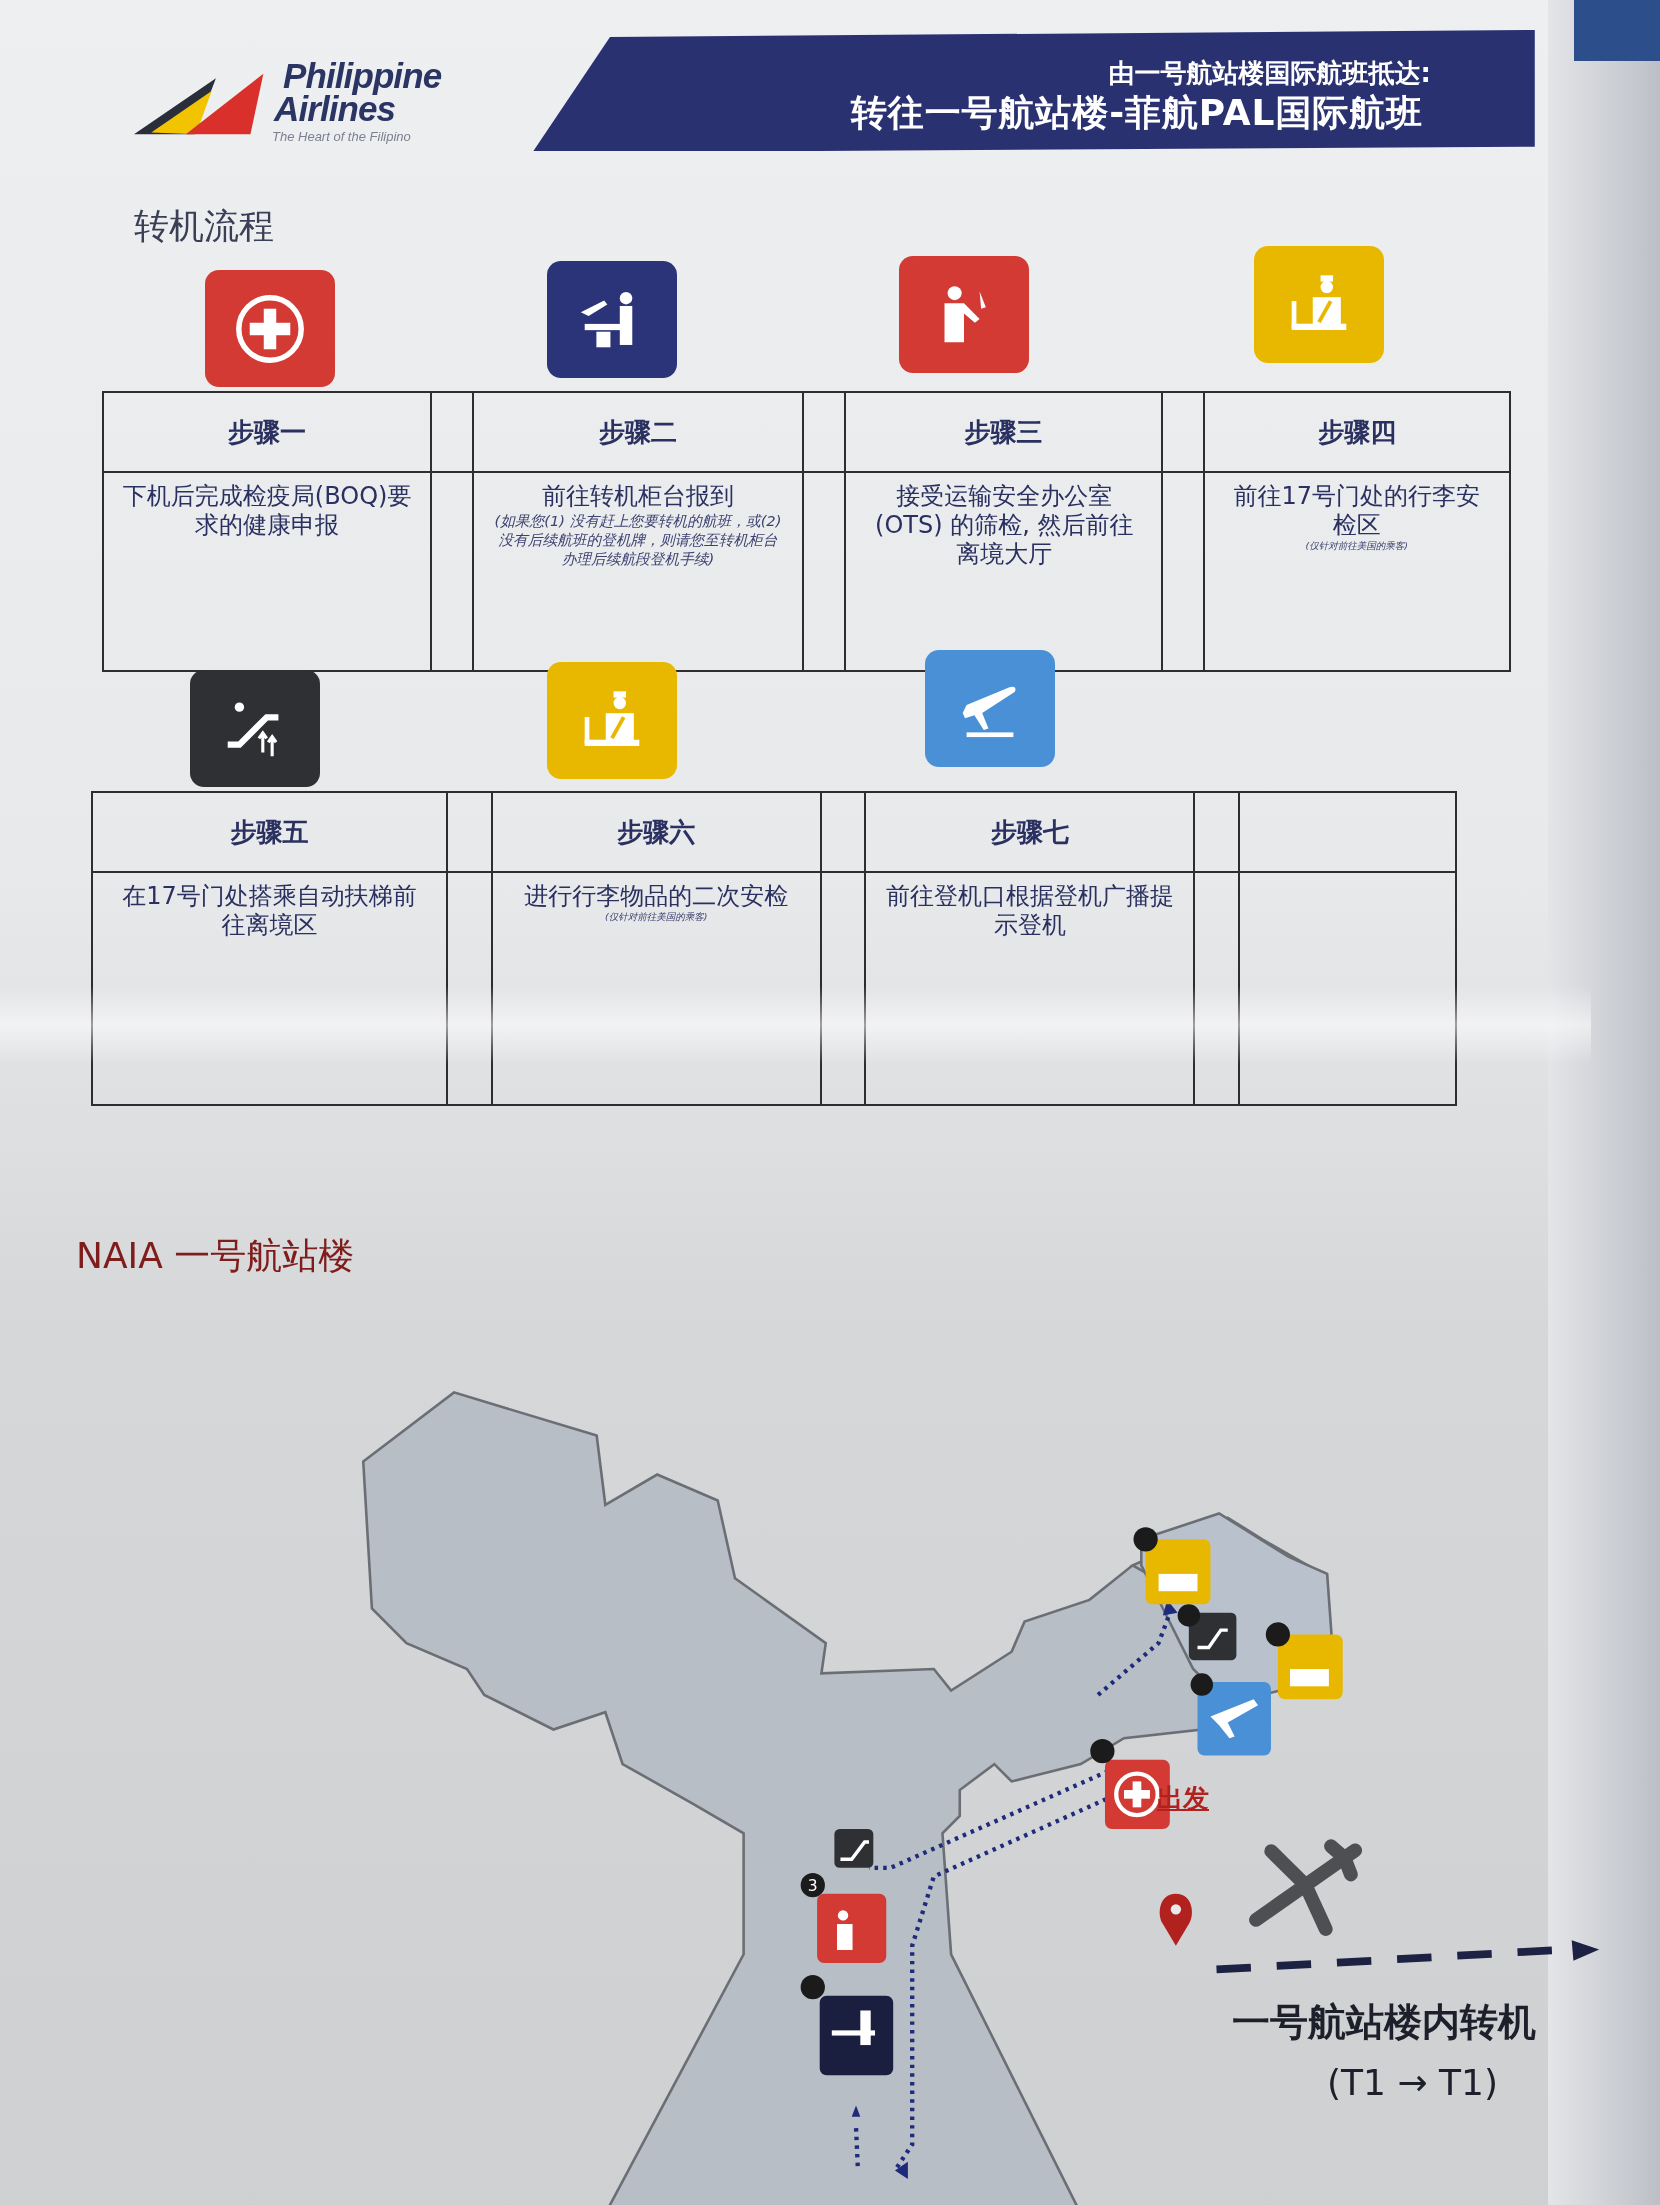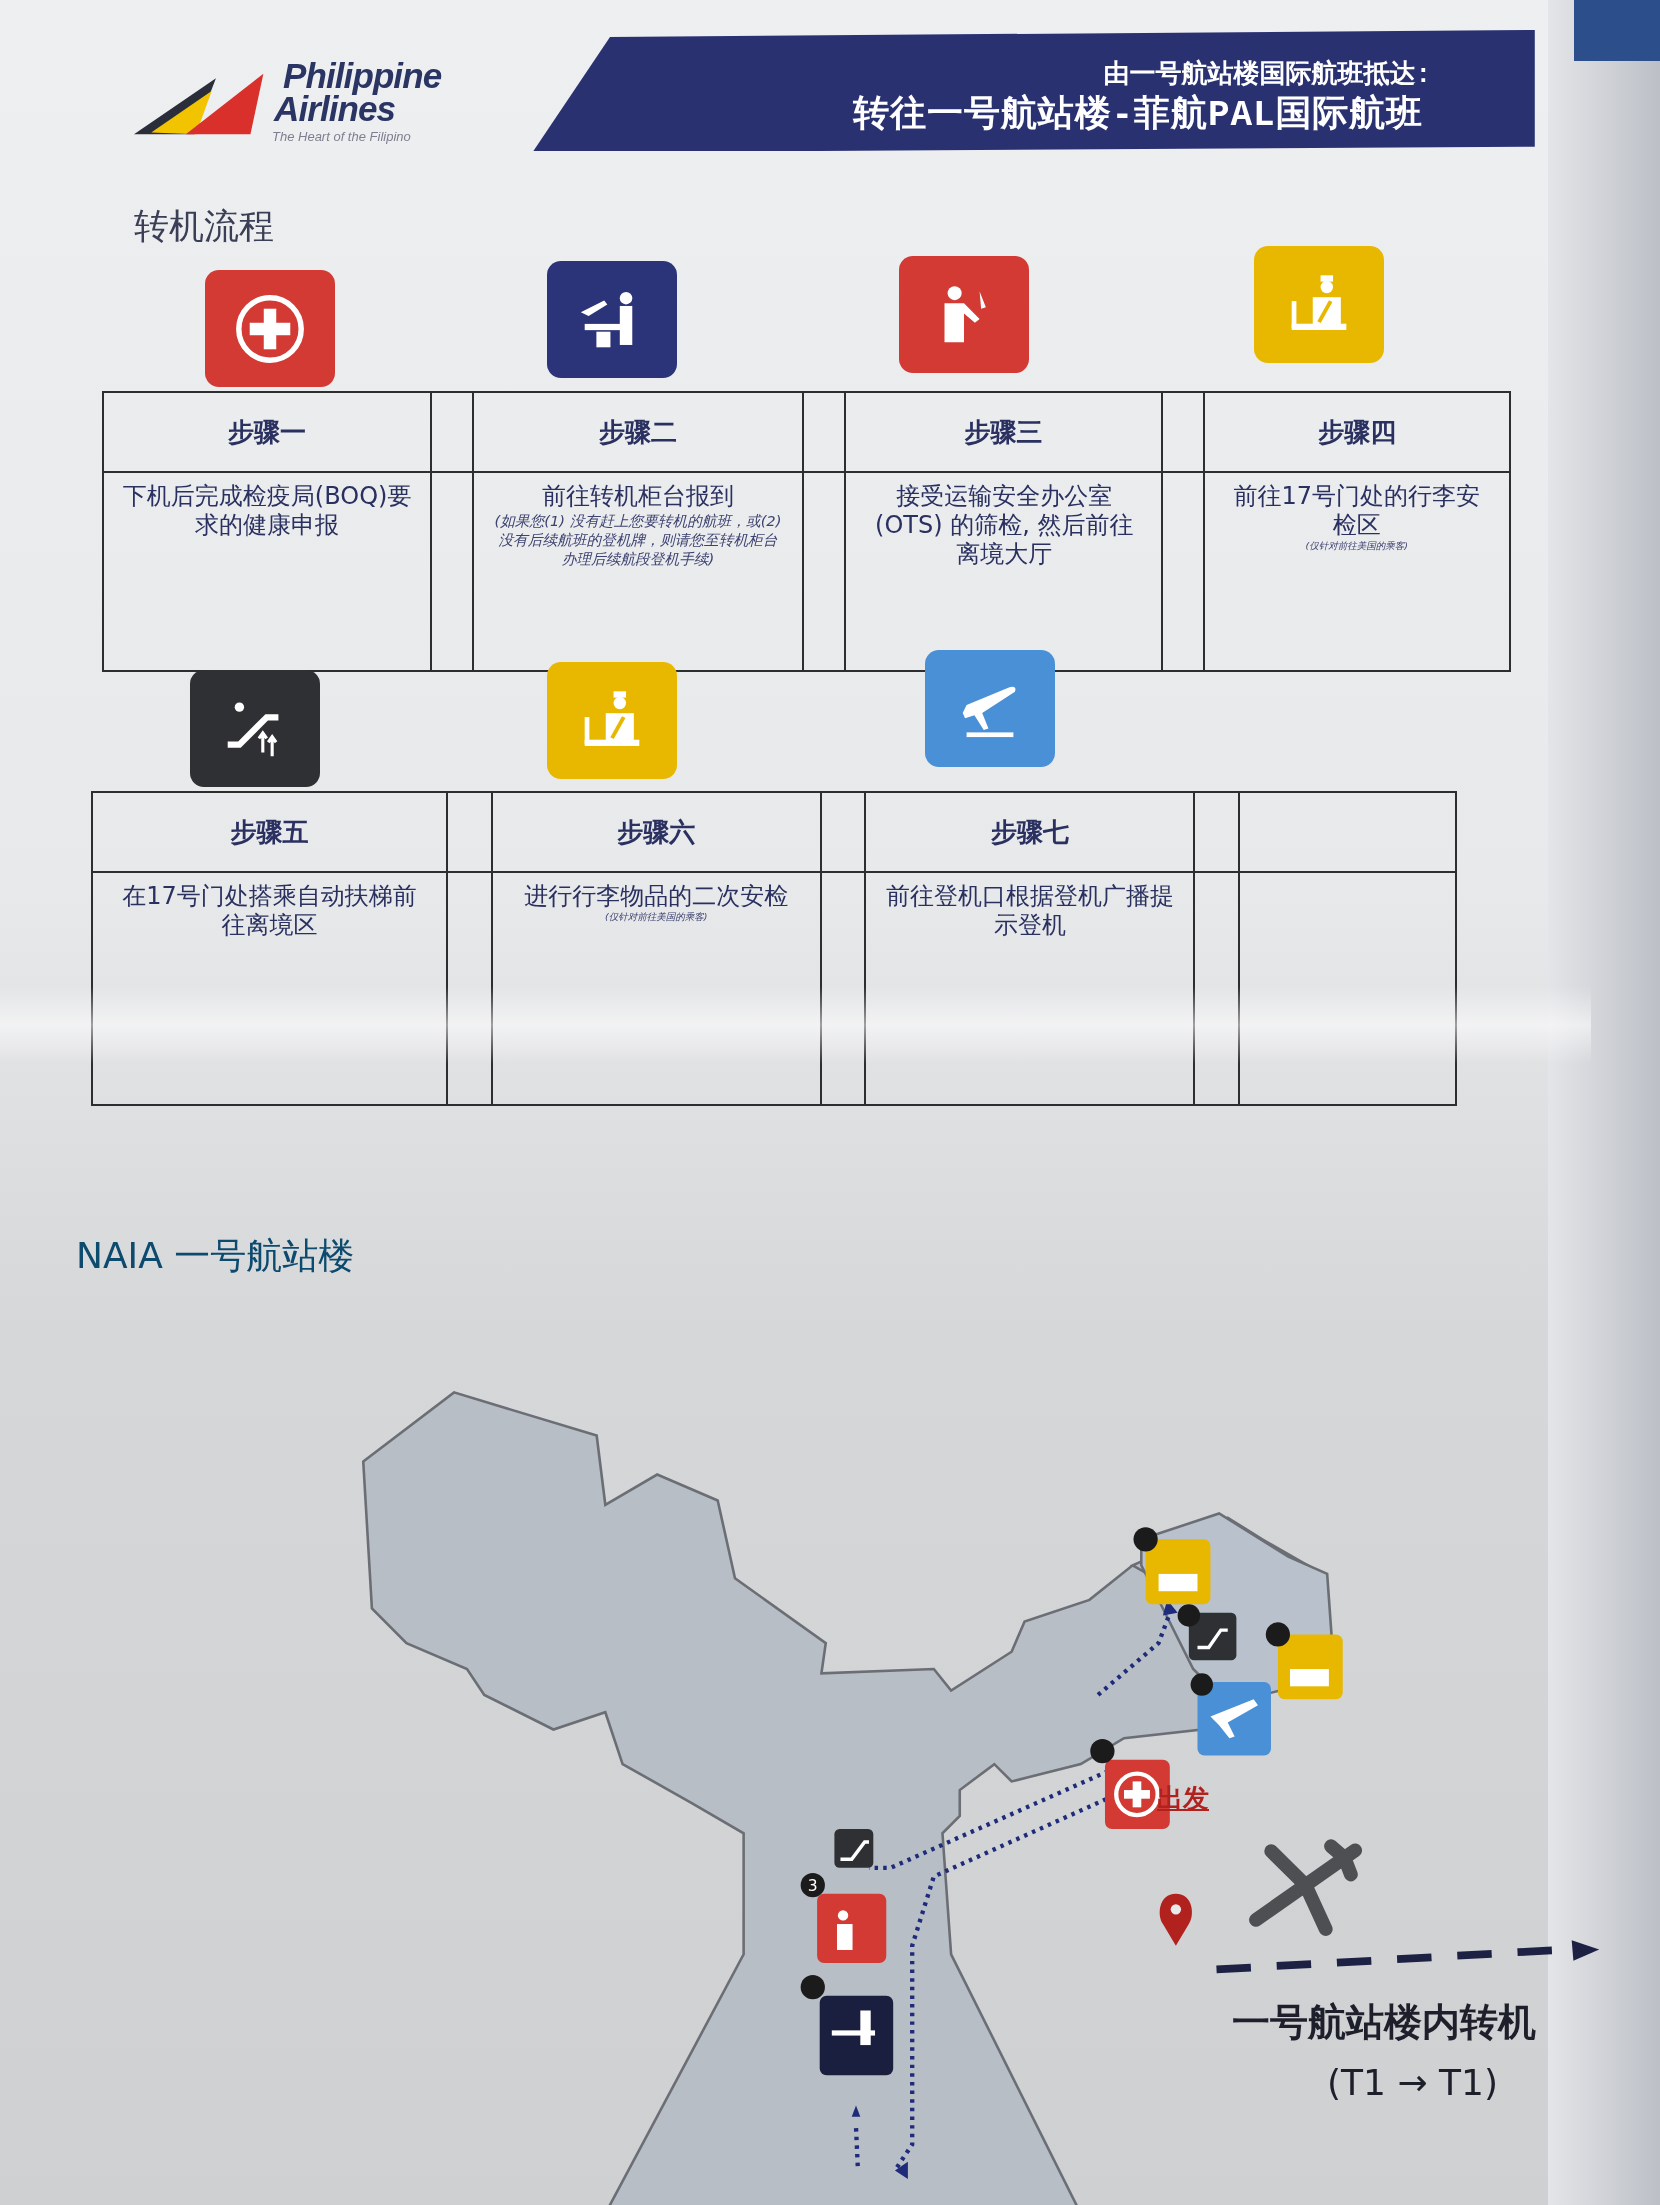--- a/index.html
+++ b/index.html
@@ -6,21 +6,21 @@
   body{width:1660px;height:2205px;overflow:hidden;background:#c9cacc;font-family:"DejaVu Sans","Liberation Sans",sans-serif;position:relative;}
   .sheet{position:absolute;left:0;top:0;width:1591px;height:2205px;background:linear-gradient(180deg,#eeeff1 0%,#e8e9eb 40%,#d6d7d9 60%,#cfd0d2 100%);}
   .sheet-edge{position:absolute;left:1548px;top:0;width:112px;height:2205px;background:linear-gradient(90deg,#e4e5e8,#bcc0c6);}
   .blue-tab{position:absolute;left:1574px;top:0;width:86px;height:61px;background:#2c4e8a;}
   
   .logo{position:absolute;left:134px;top:56px;width:346px;height:95px;}
   .logo svg{position:absolute;left:0;top:8.6px;}
   .logo .brand1{position:absolute;left:149px;top:0;font-family:"Liberation Sans",sans-serif;font-weight:bold;font-style:italic;font-size:35px;color:#2a3563;letter-spacing:-0.9px;text-align:right;}
   .logo .brand2{position:absolute;left:140px;top:33px;font-family:"Liberation Sans",sans-serif;font-weight:bold;font-style:italic;font-size:35px;color:#2a3563;letter-spacing:-0.9px;}
   .logo .tag{position:absolute;left:138px;top:73px;font-family:"Liberation Sans",sans-serif;font-style:italic;font-size:13px;color:#7c7f90;}
-  .banner{position:absolute;left:532px;top:30px;width:1003px;height:121px;font-family:Liberation Mono, monospace;}
+  .banner{position:absolute;left:532px;top:30px;width:1003px;height:121px;}
   .banner svg{position:absolute;left:0;top:0;}
   .banner .b1{position:absolute;right:104px;top:26px;font-weight:bold;font-size:26px;color:#fff;}
   .banner .b2{position:absolute;right:112px;top:59px;font-weight:bold;font-size:36px;color:#fff;letter-spacing:0.9px;}
   .section-title{position:absolute;font-size:35px;color:#3a3f55;}
   
   .ico{position:absolute;width:130px;height:117px;border-radius:14px;display:flex;align-items:center;justify-content:center;}
   .ico svg{width:78px;height:78px;}
   .red{background:#d23a33;}
   .navy{background:#2b3479;}
   .yellow{background:#e8b800;}
@@ -186,21 +186,21 @@
       <div>前往登机口根据登机广播提示登机</div>
     </td>
     <td class="gap"></td>
     <td class="body" style="width:216px;"></td>
   </tr>
 </tbody>
   </table>
 
 <div class="glare"></div>
 
-<div class="section-title" style="left:76px;top:1232px;font-size:36px;color:#0c4a6e;">NAIA 一号航站楼</div>
+<div class="section-title" style="left:76px;top:1232px;font-size:36px;color:#7f1d1d;">NAIA 一号航站楼</div>
 
 <svg class="map" viewBox="0 0 1840 1070">
 
   <path d="M420 210 L525 130 L690 180 L700 260 L760 225 L830 255 L850 345 L955 420 L950 455 L1080 450 L1100 475 L1170 430 L1185 395 L1260 370 L1310 330 L1390 295 L1400 355 L1390 375 L1310 330 L1400 290 L1420 275 L1460 300 L1530 340 L1535 410 L1510 460 L1460 480 L1420 470 L1390 520 L1300 530 L1250 560 L1170 580 L1150 560 L1110 590 L1110 620 L1090 640 L1100 780 L1250 1080 L700 1080 L860 780 L860 640 L800 605 L720 560 L700 500 L640 520 L560 480 L540 450 L470 420 L430 380 Z" fill="#b7bec6" stroke="#6b6e74" stroke-width="3"></path>
 
   <path d="M1320 300 L1410 270 L1490 320 L1535 340 L1540 410 L1500 470 L1420 490 L1380 450 L1320 330 Z" fill="#b9c2cc" stroke="#6b6e74" stroke-width="3"></path>
 
   <g stroke="#1e2a7a" stroke-width="5" stroke-dasharray="4 6" fill="none">
     <path d="M1325 580 L1080 690 L1055 770 L1055 1000 L1035 1030"></path>
     <path d="M1300 560 L1030 680 L1005 680"></path>

